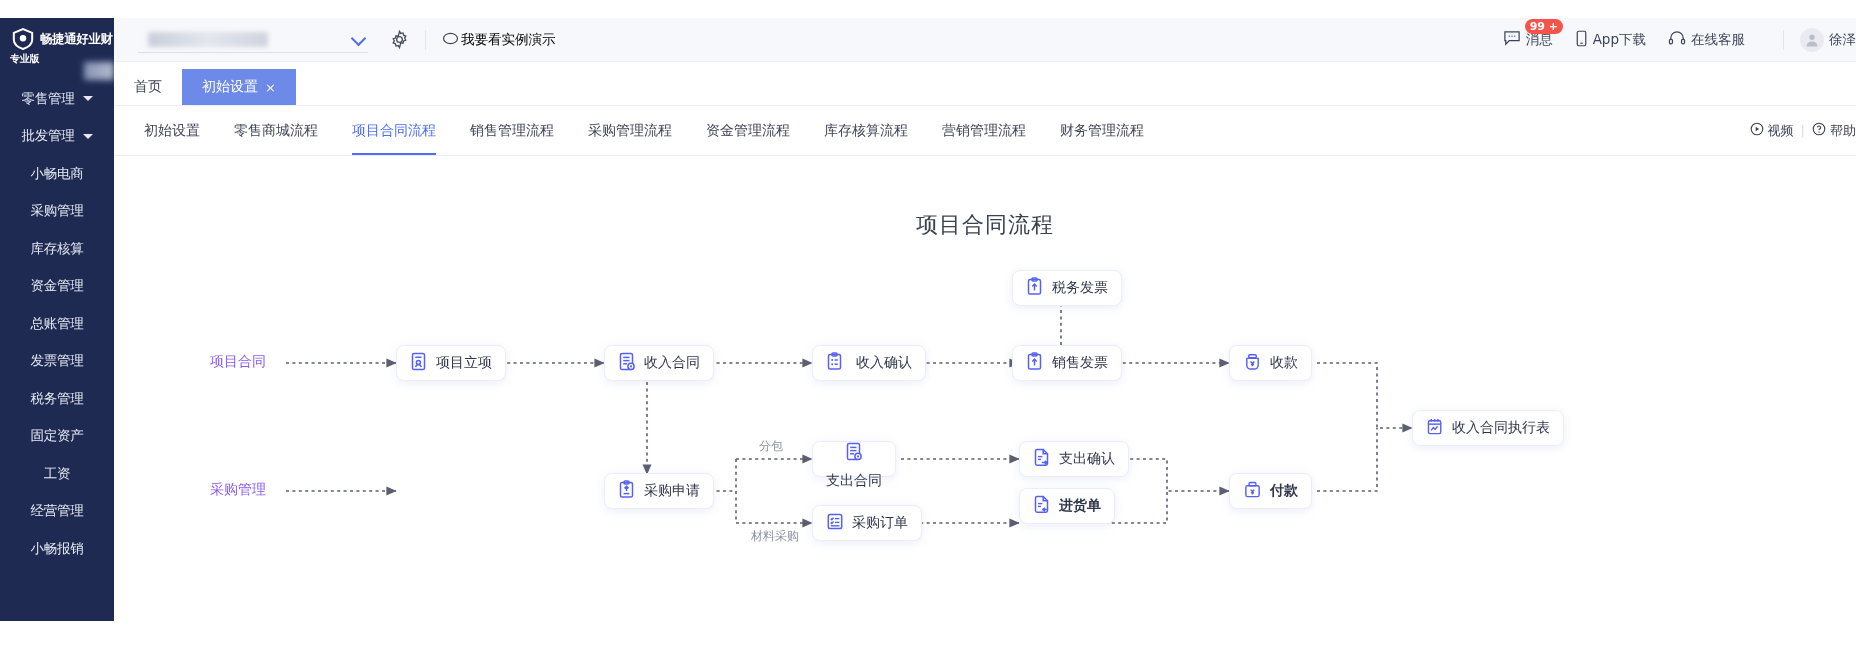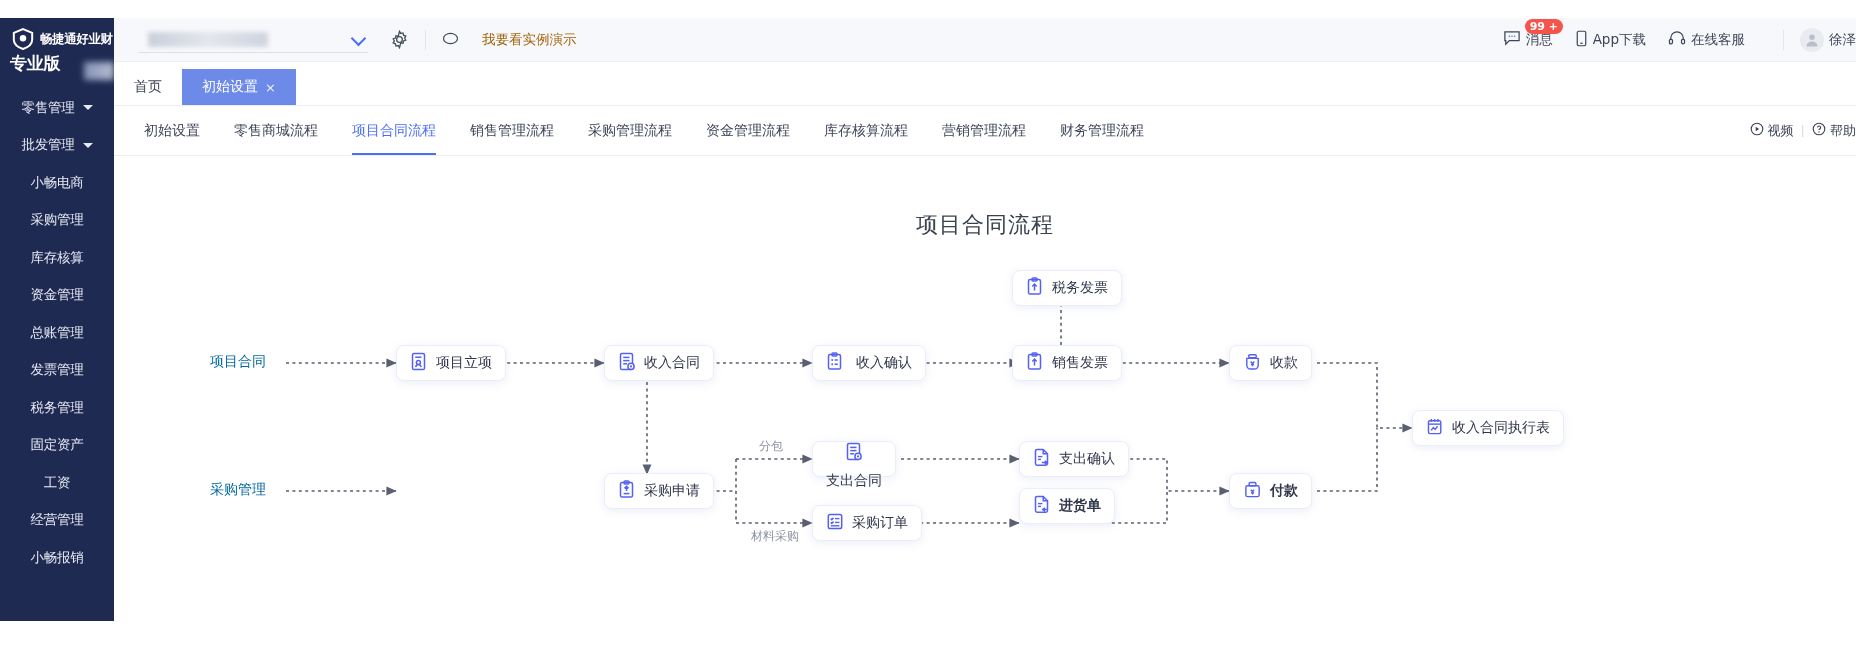--- a/index.html
+++ b/index.html
@@ -18,21 +18,21 @@
     display:flex; flex-direction:column;
   }
   #brand { padding:10px 0 8px 10px; }
   .brand-row { display:flex; align-items:center; gap:4px; }
   .brand-logo { width:26px; height:22px; flex:none; }
   .brand-name {
     color:#ffffff; font-size:12.5px; letter-spacing:-.4px;
     white-space:nowrap; overflow:hidden; font-weight:600;
   }
   .brand-sub {
-    color:#ffffff; font-size:17px; font-weight:600;
+    color:#ffffff; font-size:10px; font-weight:600;
     margin-top:2px; letter-spacing:-.3px;
   }
   .brand-mask {
     position:absolute; left:84px; top:44px; width:30px; height:18px;
     background:linear-gradient(90deg,#9aa6c9,#cfd5e6);
     filter: blur(3px); opacity:.85;
   }
   #nav { margin-top:6px; }
   .nav-item {
     height:37.5px; display:flex; align-items:center; justify-content:center;
@@ -59,21 +59,21 @@
     filter:blur(2.5px); border-radius:2px;
   }
   .chev-down {
     position:absolute; right:4px; top:6px; width:11px; height:11px;
     border-right:2px solid #4c6ef5; border-bottom:2px solid #4c6ef5;
     transform:rotate(45deg);
   }
   .gear { margin-left:22px; width:19px; height:19px; color:#4a4f5e; cursor:pointer;}
   .vdiv { width:1px; height:20px; background:#e2e5ec; margin:0 16px; }
   .demo-link {
-    display:flex; align-items:center; gap:23px; color:#a16207;
+    display:flex; align-items:center; gap:2px; color:#000000;
     font-size:13.5px; cursor:pointer; white-space:nowrap;
   }
   #topright {
     margin-left:auto; display:flex; align-items:center; gap:0;
     padding-right:0; height:100%;
   }
   .tr-item {
     display:flex; align-items:center; gap:5px; font-size:13.5px;
     color:#3e4457; cursor:pointer; margin-right:22px; position:relative;
     white-space:nowrap;
@@ -132,21 +132,21 @@
   #flow { position:absolute; left:0; top:0; width:1742px; height:515px; }
   .node {
     position:absolute; height:36px; background:#ffffff;
     border:1px solid #eceef6; border-radius:8px;
     box-shadow:0 2px 8px rgba(108,122,224,.13);
     display:flex; align-items:center; gap:8px; padding:0 13px;
     font-size:14px; color:#30364a; cursor:pointer; white-space:nowrap;
   }
   .node svg { flex:none; }
   .rowlabel {
-    position:absolute; font-size:14px; color:#0369a1; white-space:nowrap;
+    position:absolute; font-size:14px; color:#8b5cf6; white-space:nowrap;
   }
   .edgelabel {
     position:absolute; font-size:12px; color:#8c92a4; white-space:nowrap;
   }
   svg#wires { position:absolute; left:0; top:0; width:1742px; height:515px; pointer-events:none; }
 </style>
 </head>
 <body>
 
 <div id="sidebar">

